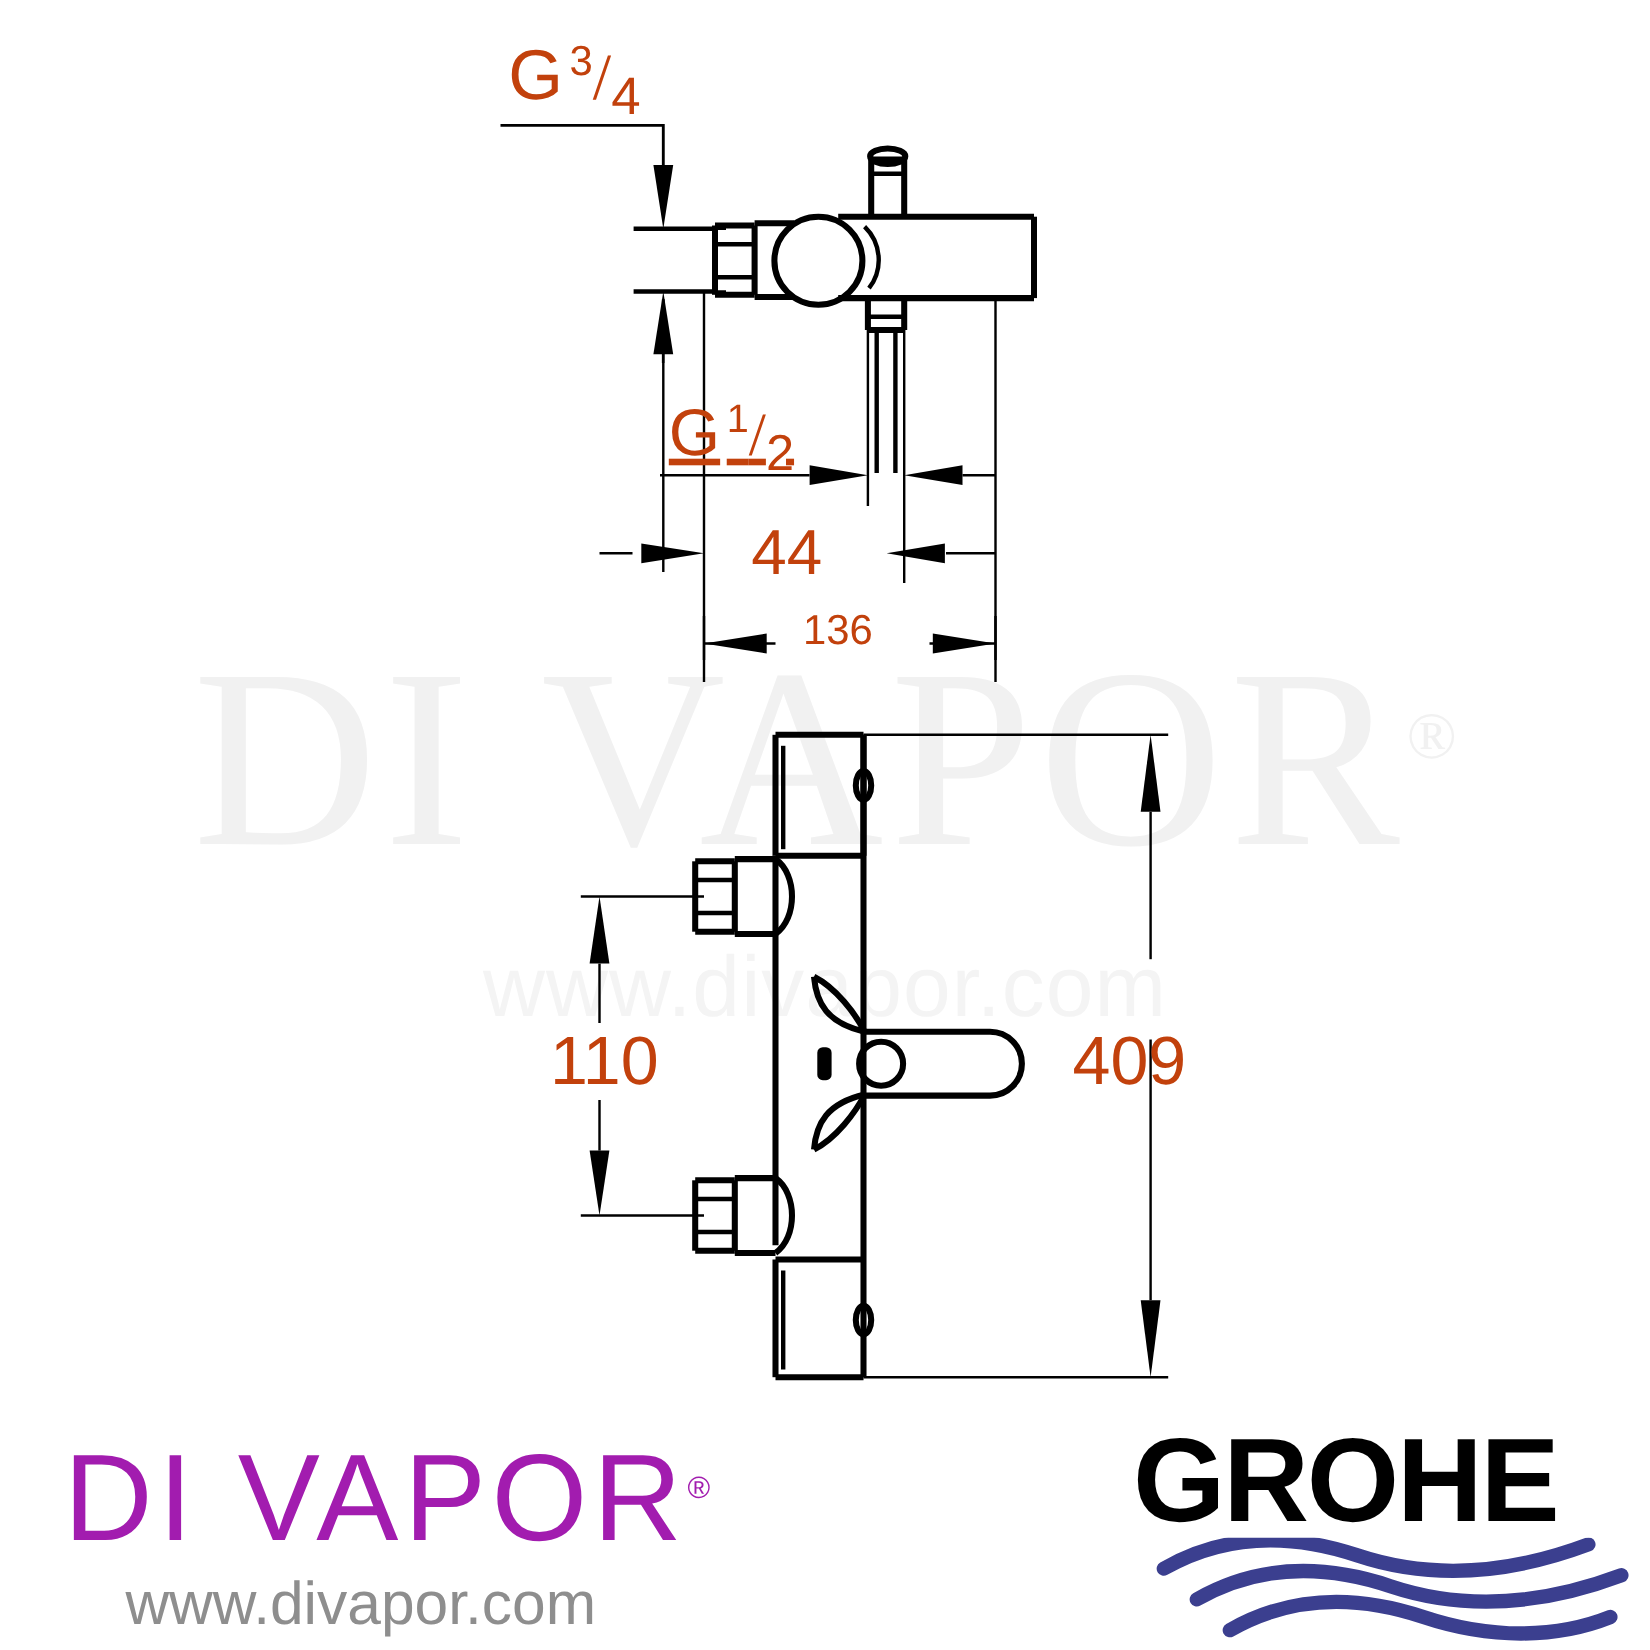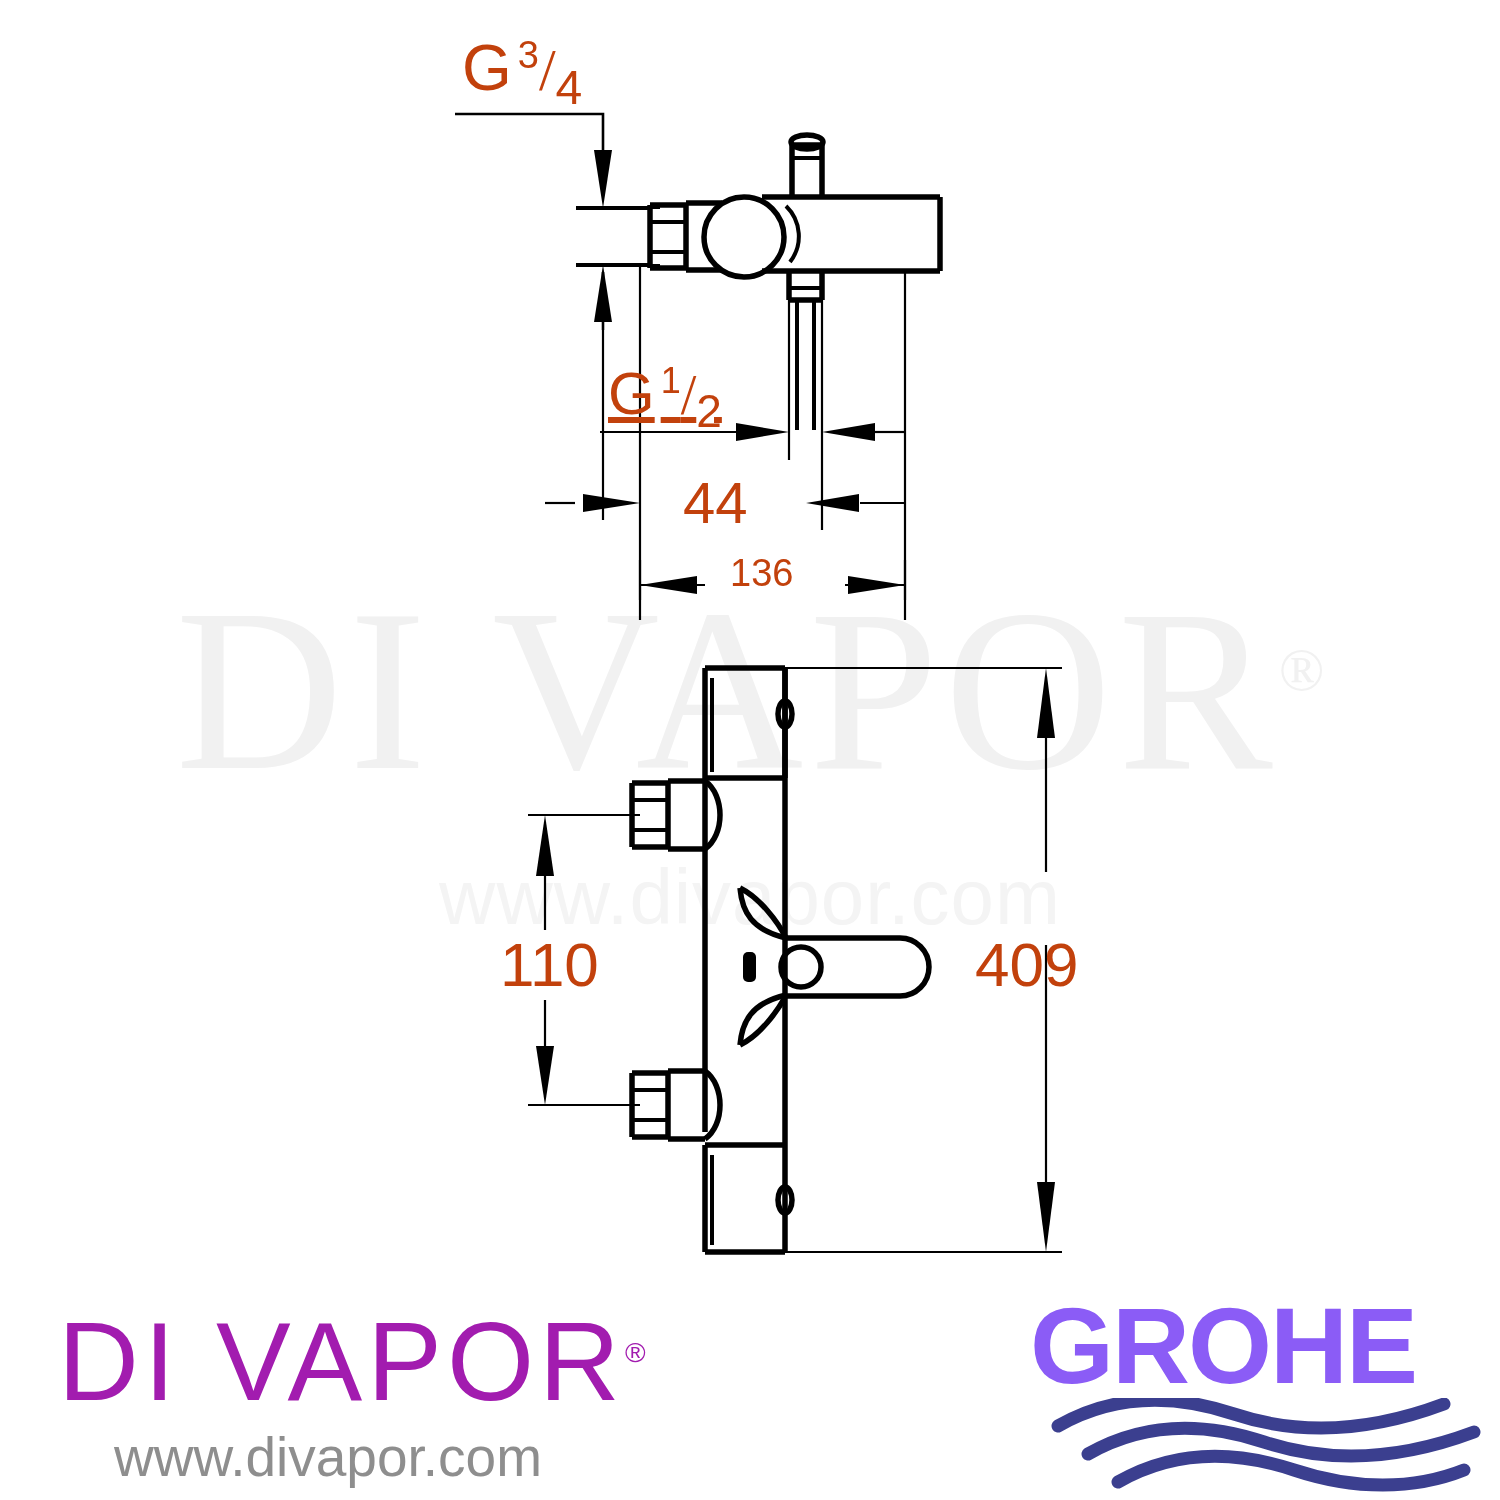--- a/index.html
+++ b/index.html
@@ -109,21 +109,21 @@
   }
   .grohe-word {
     position: absolute;
     left: 0px;
     top: 0px;
     width: 470px;
     font-family: "Liberation Sans", sans-serif;
     font-weight: bold;
     font-size: 108px;
     letter-spacing: -2px;
-    color: #8b5cf6;
+    color: #000000;
     line-height: 1;
     white-space: nowrap;
   }
   .dim-text {
     position: absolute;
     font-family: "Liberation Sans", sans-serif;
     color: #c2410c;
     line-height: 1;
     white-space: nowrap;
   }

